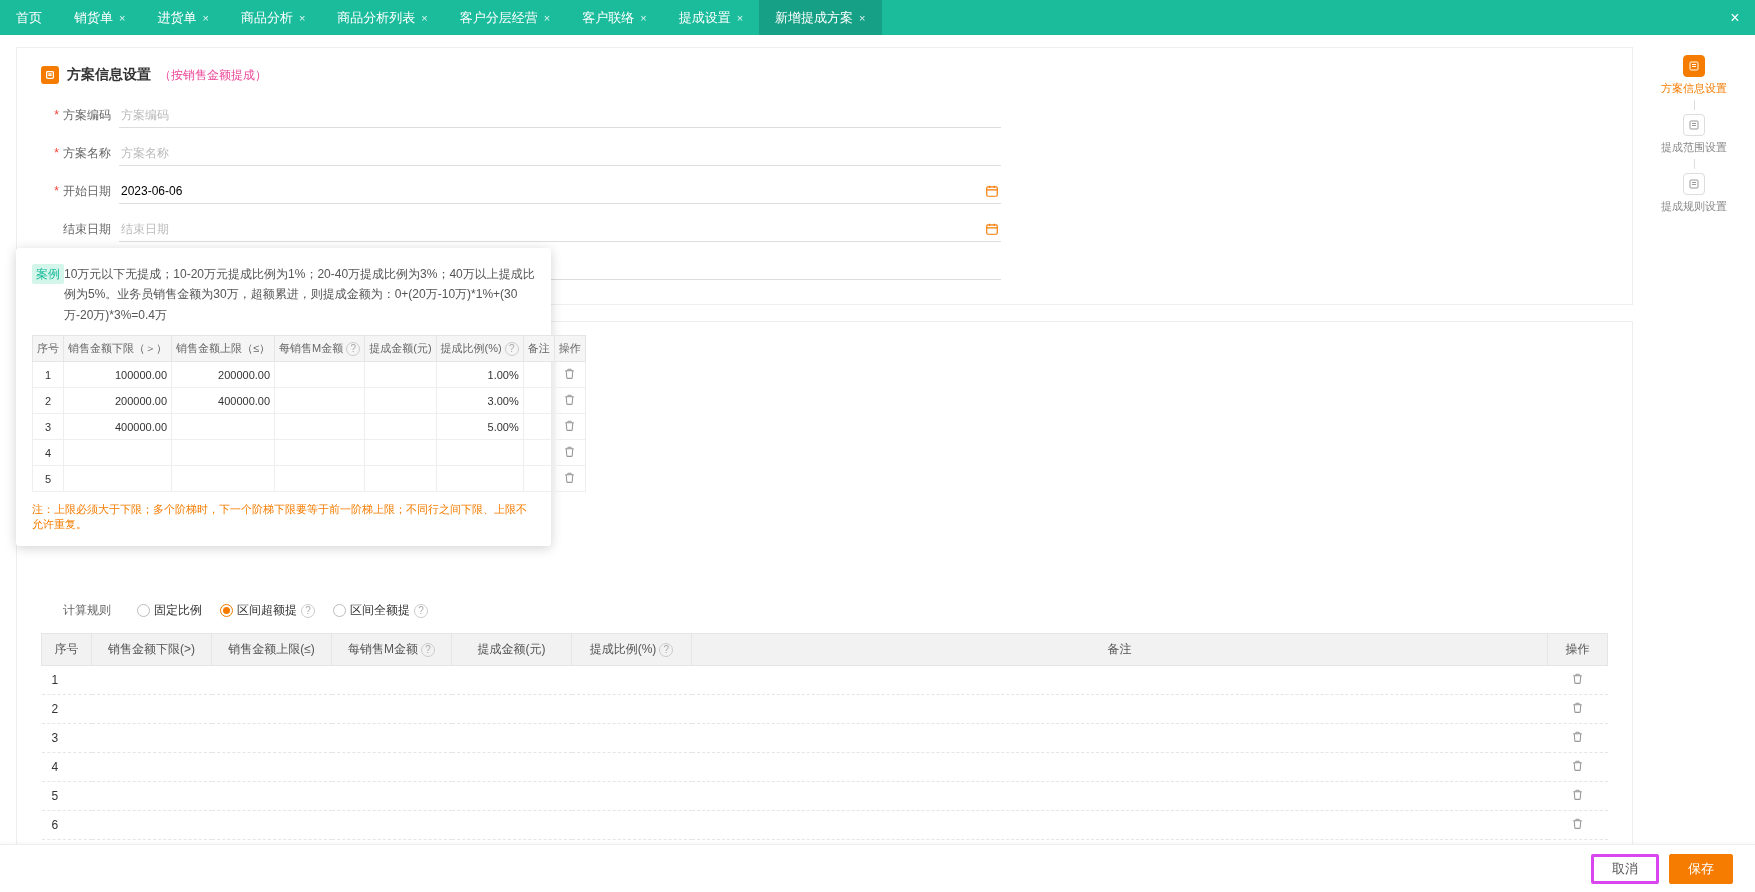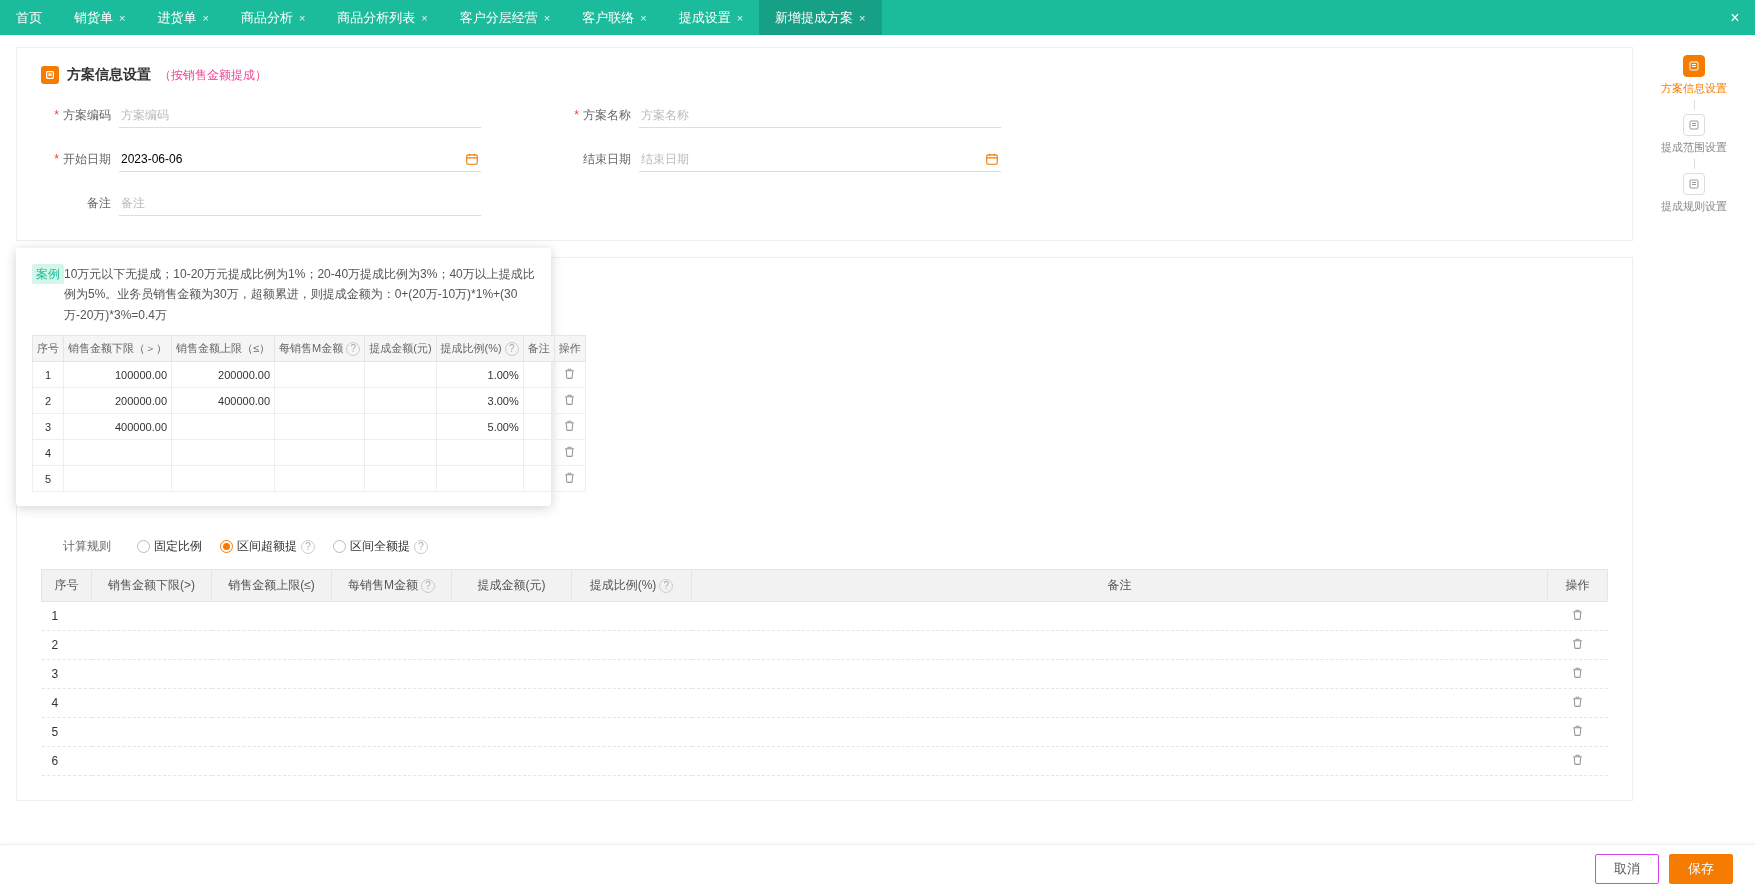--- a/index.html
+++ b/index.html
@@ -19,21 +19,21 @@
 
 
 .card { background: #fff; border: 1px solid #eee; padding: 18px 24px 24px 24px; margin-bottom: 16px; position: relative; }
 
 .section-header { display: flex; align-items: center; gap: 8px; margin-bottom: 18px; }
 .section-icon { width: 18px; height: 18px; background: #f57c00; border-radius: 3px; display: inline-flex; align-items: center; justify-content: center; color: #fff; font-size: 10px; }
 .section-title { font-size: 14px; font-weight: 600; color: #333; }
 .section-sub { font-size: 12px; color: #ec4899; }
 
 
-.form-grid { display: grid; grid-template-columns: 1fr 1fr; column-gap: 80px; row-gap: 18px; max-width: 960px; }
+.form-grid { display: grid; grid-template-columns: 1fr; column-gap: 80px; row-gap: 18px; max-width: 960px; gap: 12px; }
 .form-row { display: flex; align-items: center; }
 .form-label { width: 78px; text-align: right; font-size: 12px; color: #666; padding-right: 8px; flex-shrink: 0; }
 .req::before { content: "*"; color: #f44336; margin-right: 4px; }
 .form-input-wrap { position: relative; flex: 1; }
 .form-input { width: 100%; border: none; border-bottom: 1px solid #ddd; height: 26px; font-size: 12px; outline: none; padding: 2px 22px 2px 2px; background: transparent; }
 .form-input::placeholder { color: #bbb; }
 .cal-icon { position: absolute; right: 2px; top: 50%; transform: translateY(-50%); width: 14px; height: 14px; color: #f57c00; }
 
 
 .radio-row { display: flex; align-items: center; gap: 18px; font-size: 12px; }
@@ -70,21 +70,21 @@
 .step-item { display: flex; flex-direction: column; align-items: center; gap: 4px; cursor: pointer; }
 .step-icon { width: 22px; height: 22px; border-radius: 4px; border: 1px solid #ddd; display: flex; align-items: center; justify-content: center; color: #999; }
 .step-item.active .step-icon { background: #f57c00; border-color: #f57c00; color: #fff; }
 .step-label { font-size: 11px; color: #888; text-align: center; white-space: nowrap; }
 .step-item.active .step-label { color: #f57c00; }
 .step-line { width: 1px; height: 10px; background: #ddd; }
 
 
 .footer { position: fixed; bottom: 0; left: 0; right: 0; height: 48px; background: #fff; border-top: 1px solid #eee; display: flex; justify-content: flex-end; align-items: center; padding: 0 22px; gap: 10px; box-shadow: 0 -1px 4px rgba(0,0,0,0.04); }
 .btn { height: 30px; padding: 0 18px; font-size: 13px; border-radius: 2px; cursor: pointer; display: inline-flex; align-items: center; justify-content: center; }
-.btn-default { background: #fff; border: 1px solid #d946ef; color: #555; }
+.btn-default { background: #fff; border: 3px solid #d946ef; color: #555; }
 .btn-primary { background: #f57c00; border: 1px solid #f57c00; color: #fff; }
 
 
 .svg-cal { stroke: currentColor; }
 </style>
 </head>
 <body>
 
 <div class="tabs-bar">
   <div id="tabs-container" style="display:flex;">
@@ -383,18 +383,19 @@
           <td></td>
           <td></td>
           <td style="text-align:right"></td>
           <td></td>
           <td><span class="trash-icon"><svg viewBox="0 0 24 24" fill="none" stroke="currentColor" stroke-width="2">
                 <path d="M4 7h16M9 7V5a1 1 0 011-1h4a1 1 0 011 1v2M6 7l1 13a1 1 0 001 1h8a1 1 0 001-1l1-13"></path>
               </svg></span></td>
         </tr>
       </tbody>
   </table>
+  <div class="pop-note">注：上限必须大于下限；多个阶梯时，下一个阶梯下限要等于前一阶梯上限；不同行之间下限、上限不允许重复。</div>
 </div>
 
 <div class="footer">
   <span class="btn btn-default">取消</span>
   <span class="btn btn-primary">保存</span>
 </div>
 
 </body></html>

